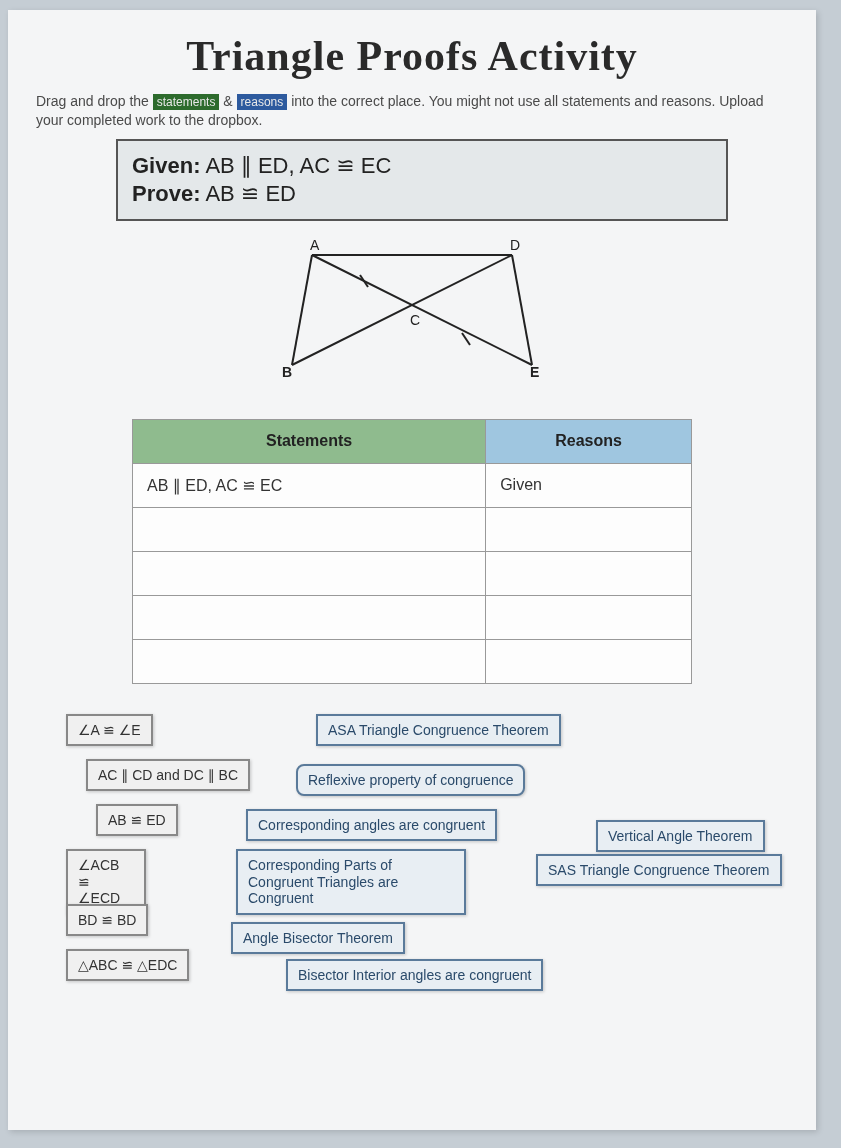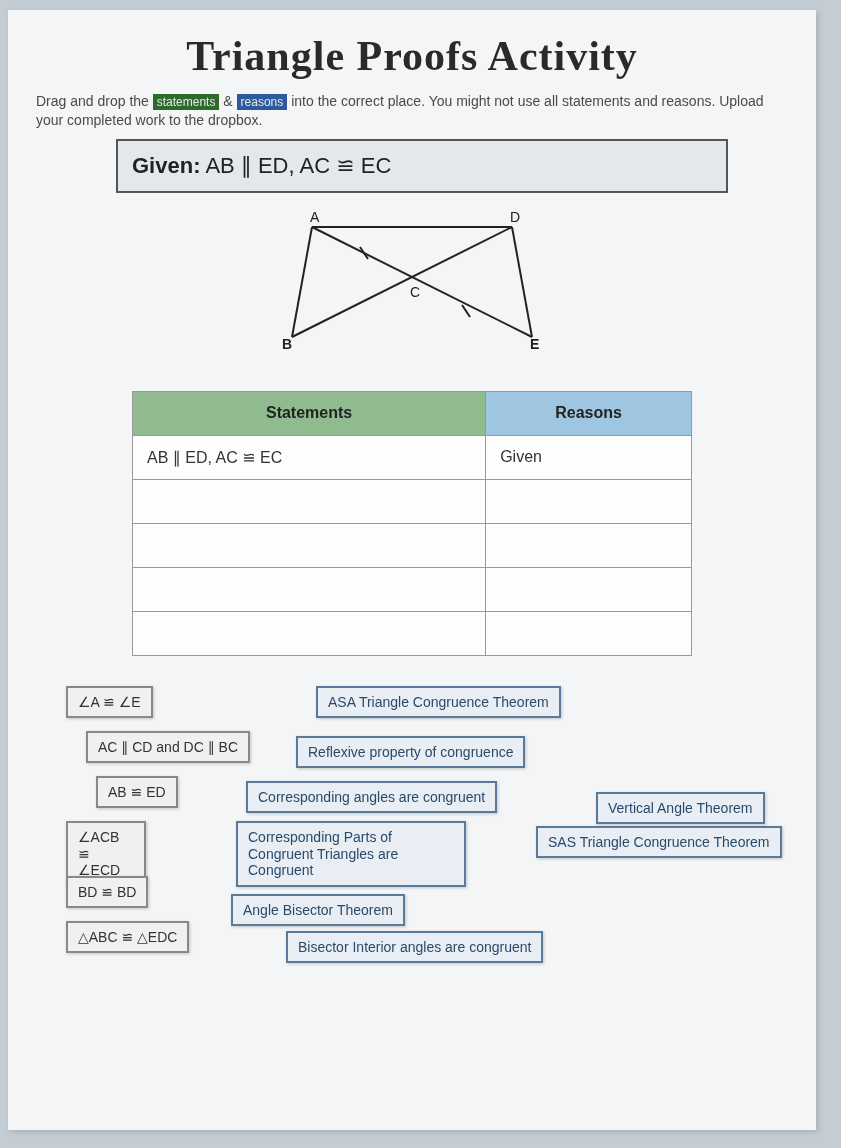--- a/index.html
+++ b/index.html
@@ -118,20 +118,24 @@
 
   <div class="instructions">
     <span>Drag and drop the </span><span class="tag-stmt">statements</span><span> &amp; </span><span class="tag-reason">reasons</span><span> into the correct place. You might not use all statements and reasons. Upload your completed work to the dropbox.</span>
   </div>
 
   <div class="given-box">
     <div class="line">
       <span class="bold">Given:</span>
       <span>AB ∥ ED, AC ≌ EC</span>
     </div>
+    <div class="line">
+      <span class="bold">Prove:</span>
+      <span>AB ≌ ED</span>
+    </div>
   </div>
 
   <div class="diagram-wrap">
     <svg class="diagram-svg" width="320" height="150">
       <line x1="60" y1="20" x2="40" y2="130" stroke="#222" stroke-width="2"></line>
       <line x1="60" y1="20" x2="280" y2="130" stroke="#222" stroke-width="2"></line>
       <line x1="40" y1="130" x2="260" y2="20" stroke="#222" stroke-width="2"></line>
       <line x1="260" y1="20" x2="280" y2="130" stroke="#222" stroke-width="2"></line>
       <line x1="60" y1="20" x2="260" y2="20" stroke="#222" stroke-width="2"></line>
 
@@ -172,21 +176,21 @@
       <td></td>
     </tr>
   </tbody>
     </table>
 
   <div class="drag-area" style="height:300px;">
     <div class="tile stmt" style="left:30px; top:0px;">∠A ≌ ∠E</div>
     <div class="tile" style="left:280px; top:0px;">ASA Triangle Congruence Theorem</div>
 
     <div class="tile stmt" style="left:50px; top:45px;">AC ∥ CD and DC ∥ BC</div>
-    <div class="tile" style="left:260px; top:50px;">Reflexive property of congruence</div>
+    <div class="tile" style="left:260px; top:50px;border-radius:8px;">Reflexive property of congruence</div>
 
     <div class="tile stmt" style="left:60px; top:90px;">AB ≌ ED</div>
     <div class="tile" style="left:210px; top:95px;">Corresponding angles are congruent</div>
     <div class="tile" style="left:560px; top:106px;">Vertical Angle Theorem</div>
 
     <div class="tile stmt" style="left:30px; top:135px; white-space:normal; width:80px; line-height:1.2;">∠ACB ≌ ∠ECD</div>
     <div class="tile" style="left:200px; top:135px; white-space:normal; width:230px; line-height:1.2;">Corresponding Parts of Congruent Triangles are Congruent</div>
     <div class="tile" style="left:500px; top:140px;">SAS Triangle Congruence Theorem</div>
 
     <div class="tile stmt" style="left:30px; top:190px;">BD ≌ BD</div>

